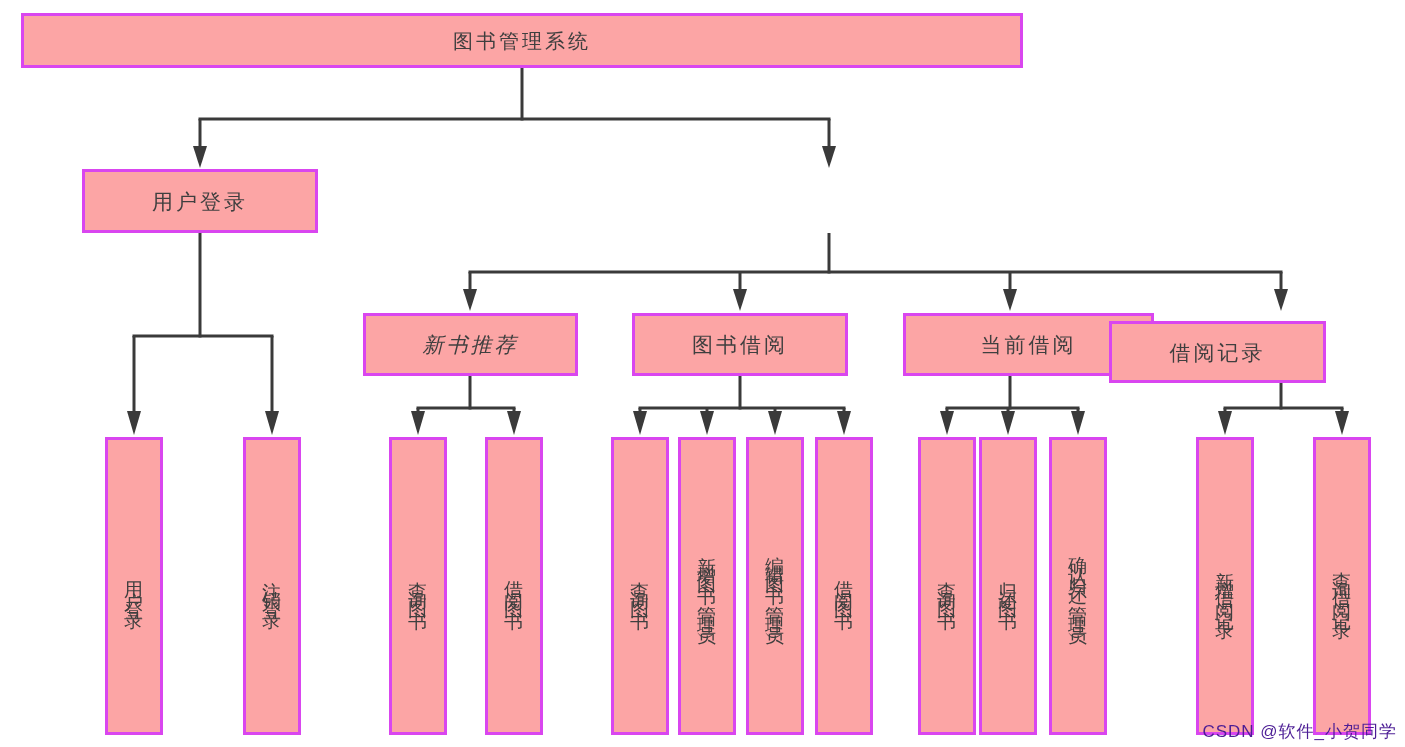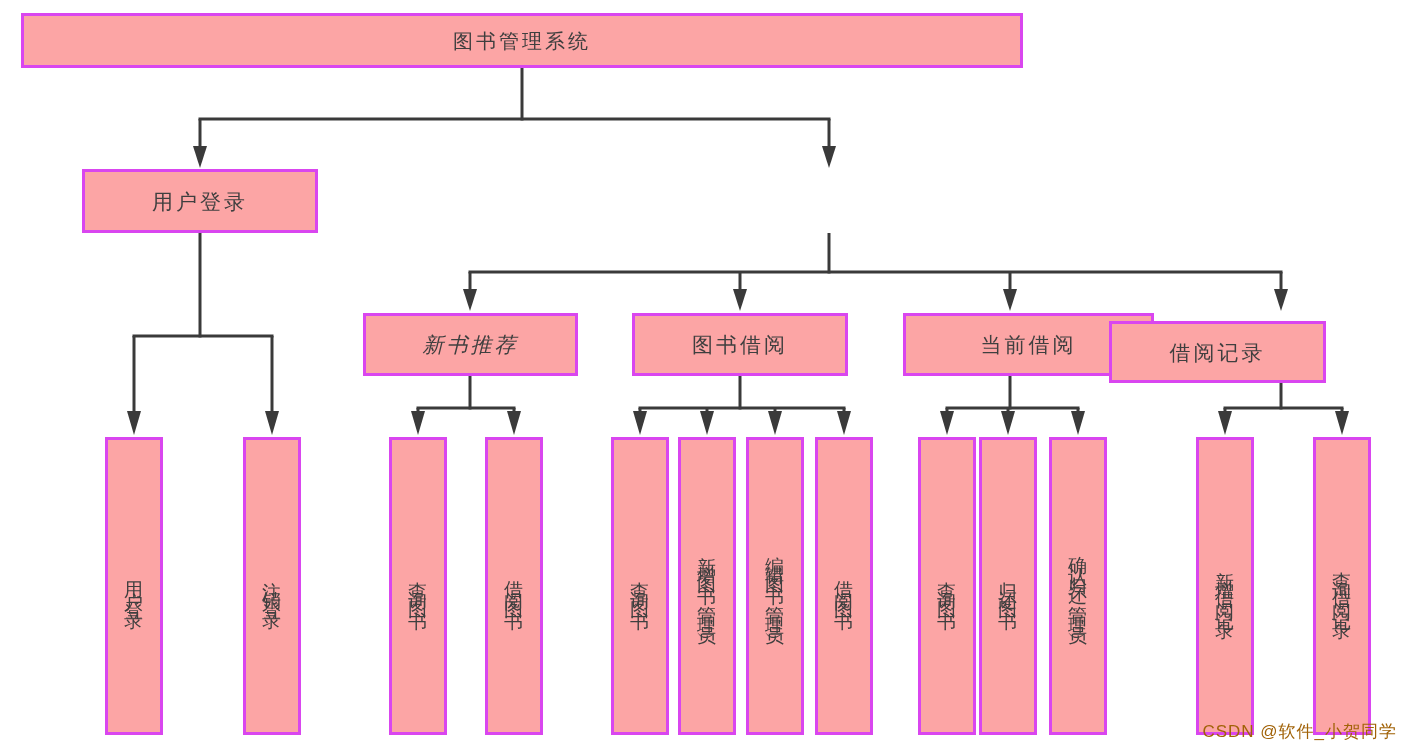--- a/index.html
+++ b/index.html
@@ -53,21 +53,21 @@
   .l-8 {left:815px;}
   .l-9 {left:918px;}
   .l-10{left:979px;}
   .l-11{left:1049px;}
   .l-12{left:1196px;}
   .l-13{left:1313px;}
   .watermark{
     position:absolute;
     right:8px;bottom:4px;
     font-size:17px;
-    color:#a16207;
+    color:#4c1d95;
     letter-spacing:1px;
     white-space:nowrap;
   }
 </style>
 </head>
 <body>
 
 <div class="stage">
 
   <svg width="1405" height="747" viewBox="0 0 1405 747">

